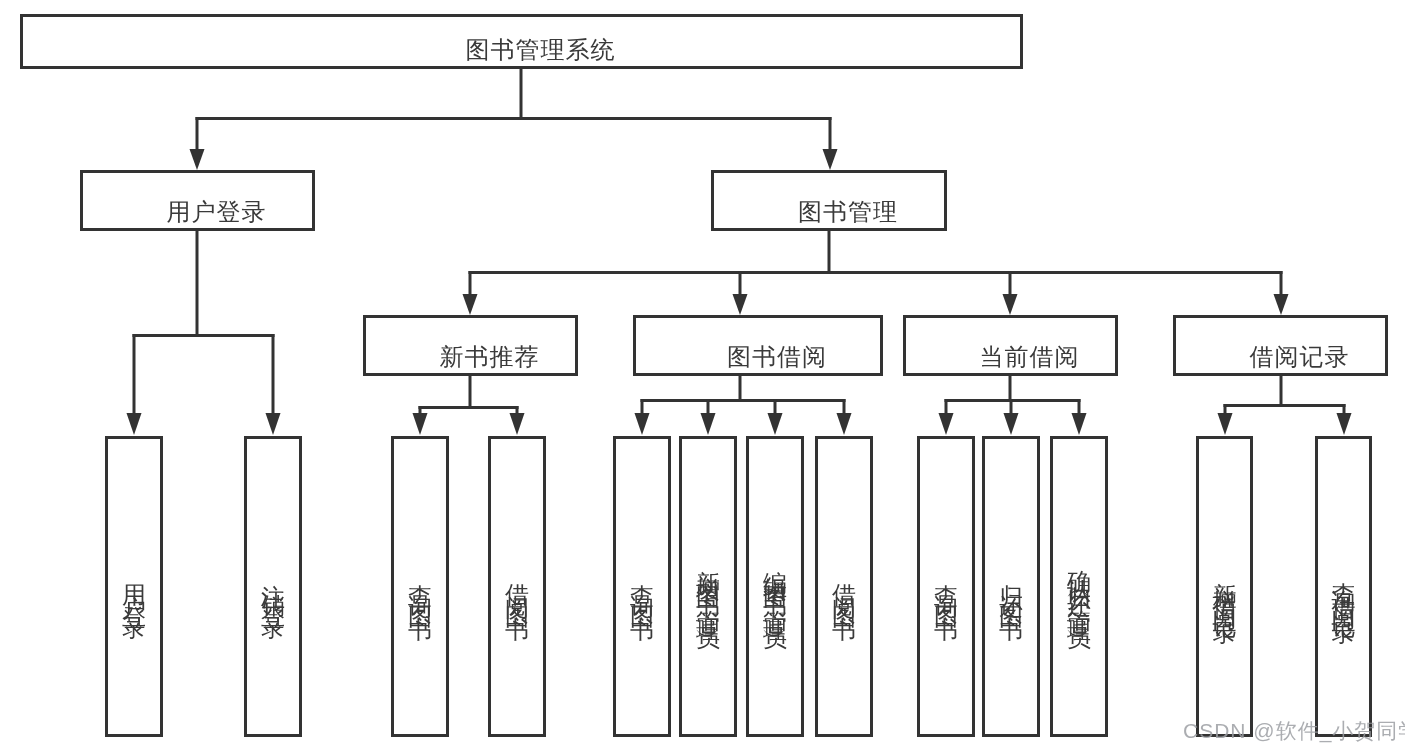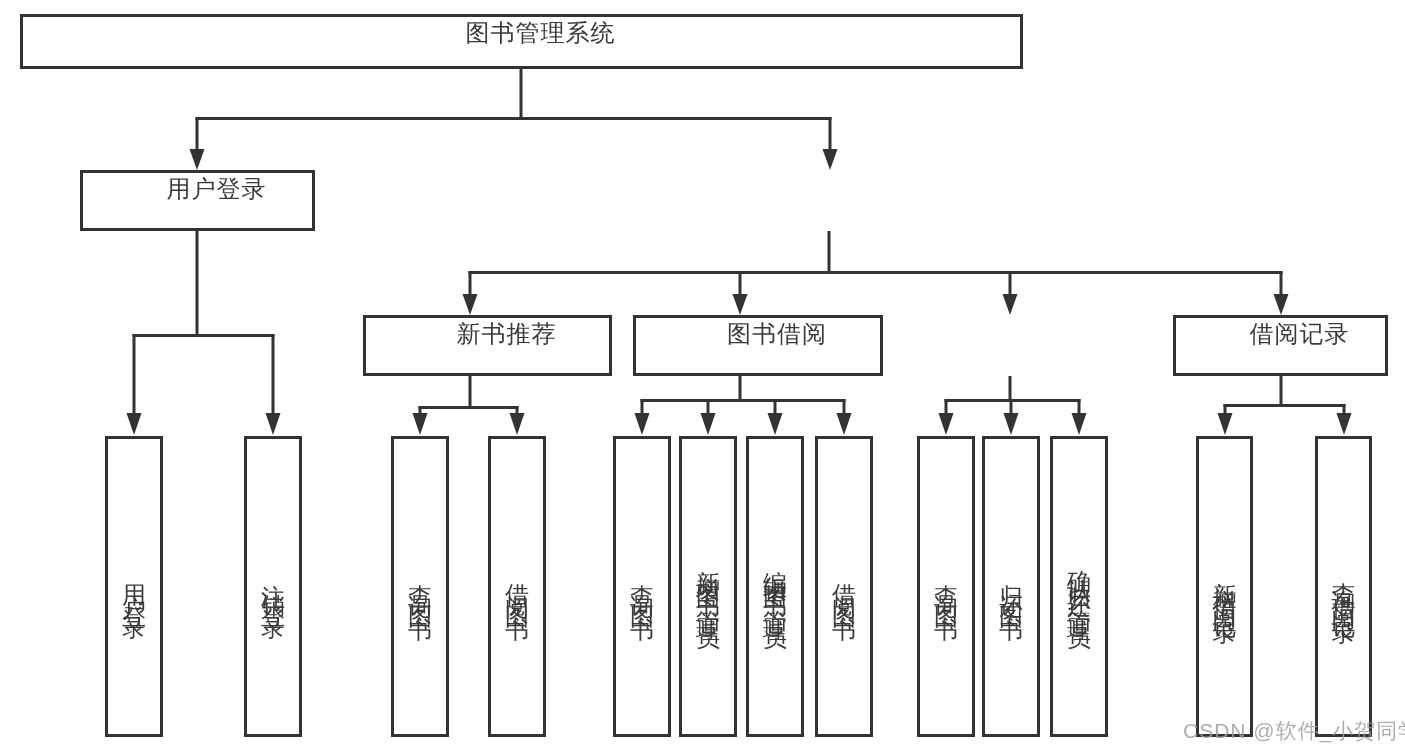--- a/index.html
+++ b/index.html
@@ -19,21 +19,21 @@
     left: 0; top: 0;
     width: 1405px; height: 747px;
     z-index: 1;
   }
 
   .node {
     position: absolute;
     background: #ffffff;
     border: 3px solid #333333;
     display: flex;
-    align-items: flex-start;
+    align-items: flex-end;
     justify-content: center;
     color: #3a3a3a;
     font-size: 24px;
     letter-spacing: 1px;
     z-index: 2;
     padding-left: 38px;
   }
 
   .leaf {
     position: absolute;
@@ -142,27 +142,33 @@
     </g>
   </svg>
 
   <div class="node" style="left:20px; top:14px; width:1003px; height:55px;">
     <span>图书管理系统</span>
   </div>
 
   <div class="node" style="left:80px; top:170px; width:235px; height:61px;">
     <span>用户登录</span>
   </div>
-
-  <div class="node" style="left:363px; top:315px; width:249px; height:61px;">
+  <div class="node" style="left:711px; top:170px; width:236px; height:61px;">
+    <span>图书管理</span>
+  </div>
+
+  <div class="node" style="left:363px; top:315px; width:215px; height:61px;">
     <span>新书推荐</span>
   </div>
   <div class="node" style="left:633px; top:315px; width:250px; height:61px;">
     <span>图书借阅</span>
   </div>
+  <div class="node" style="left:903px; top:315px; width:215px; height:61px;">
+    <span>当前借阅</span>
+  </div>
   <div class="node" style="left:1173px; top:315px; width:215px; height:61px;">
     <span>借阅记录</span>
   </div>
 
   <div class="leaf" style="left:105px;">
     <span class="v-label">用户登录</span>
   </div>
   <div class="leaf" style="left:244px;">
     <span class="v-label">注销登录</span>
   </div>

